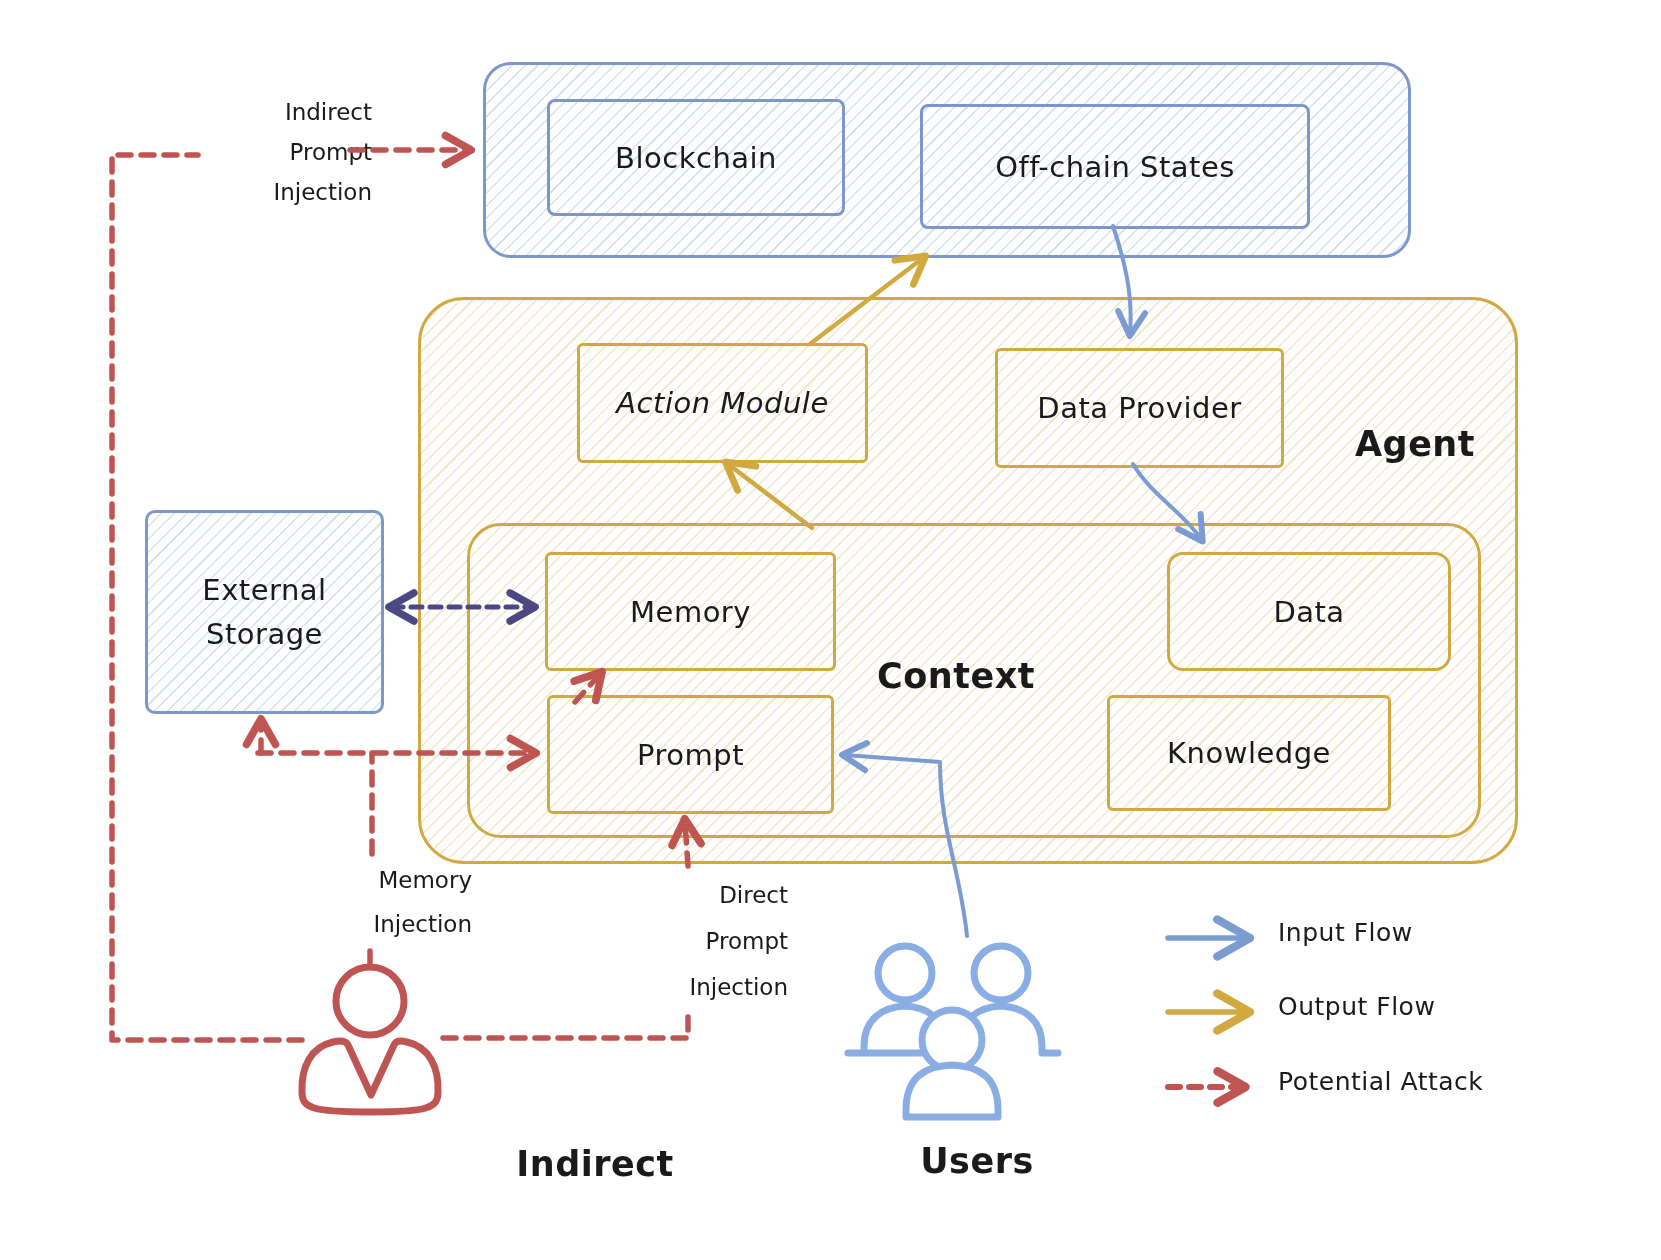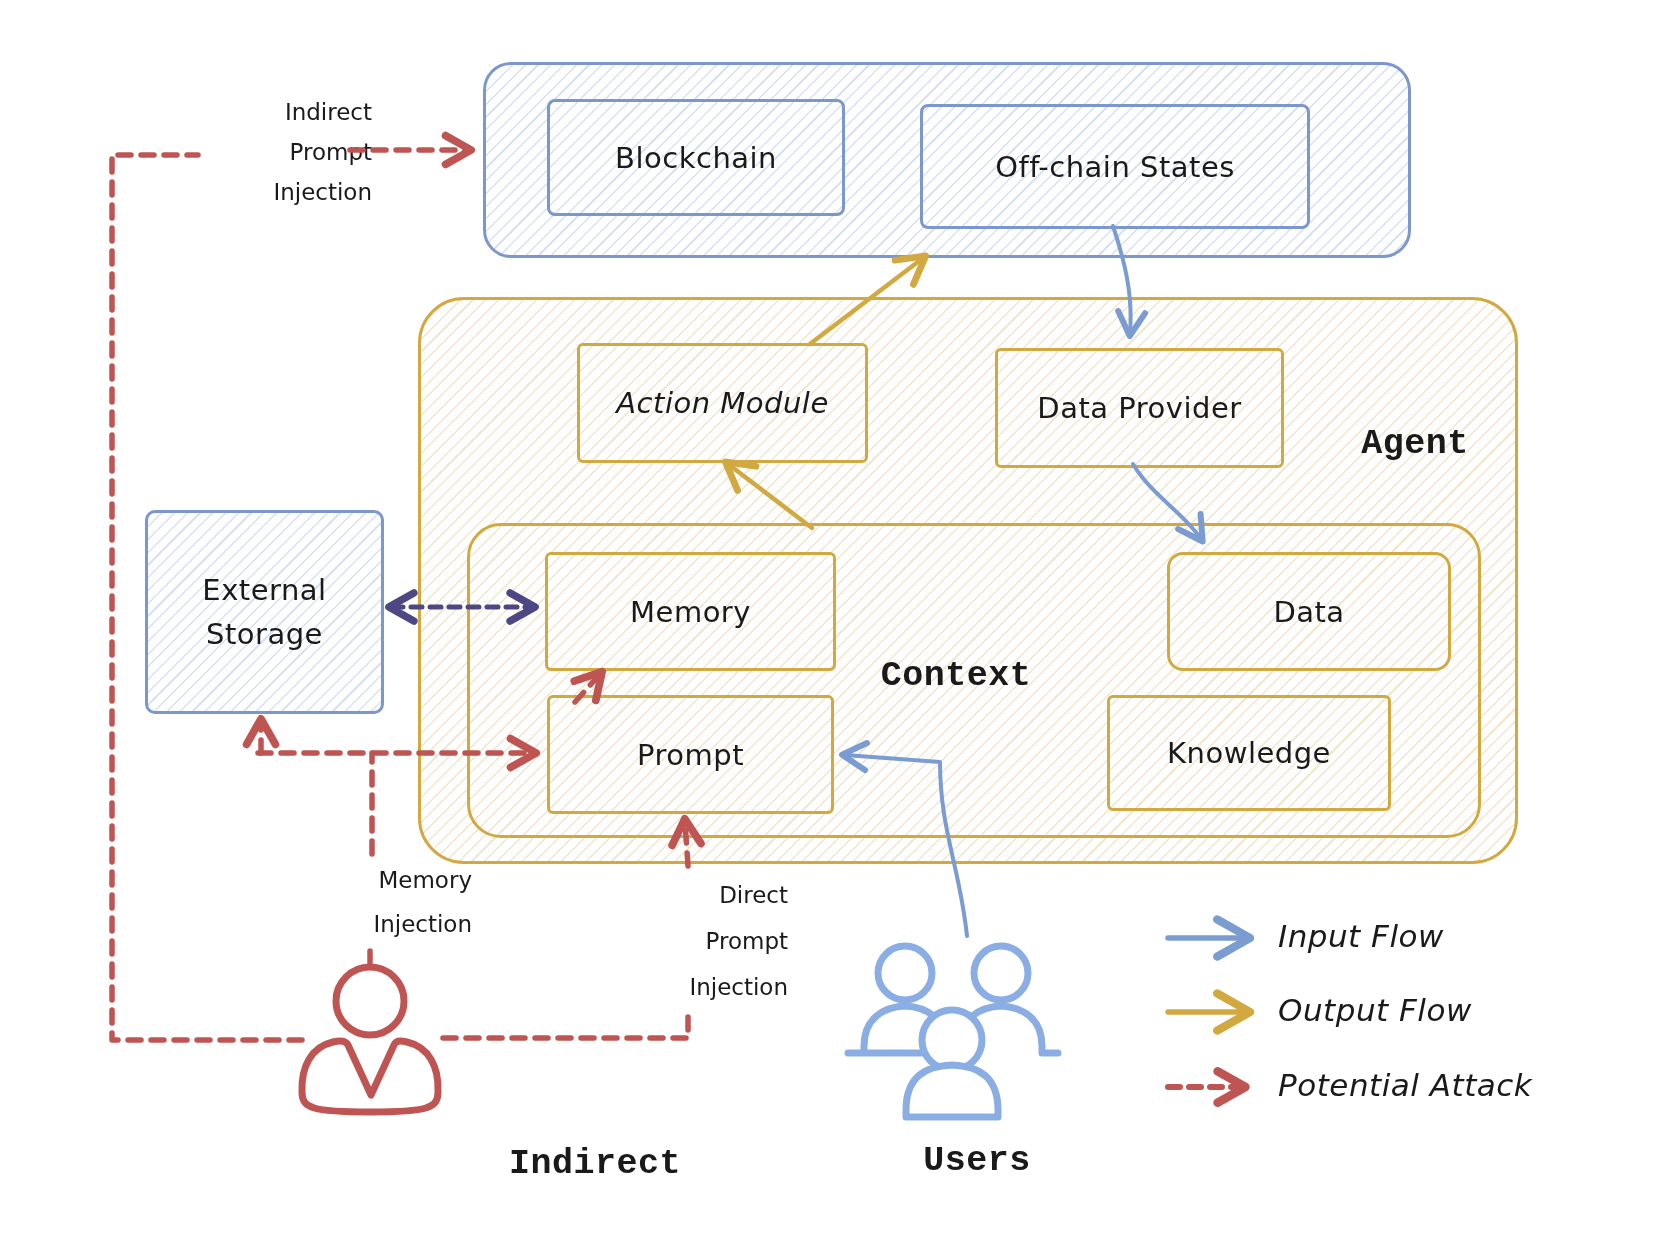--- a/index.html
+++ b/index.html
@@ -11,23 +11,23 @@
 
   .container-blue{position:absolute;border:3.5px solid #7b97cb;border-radius:28px;}
   .container-yellow{position:absolute;border:3.5px solid #d2a940;}
   .node{position:absolute;display:flex;align-items:center;justify-content:center;
         font-size:29px;letter-spacing:.5px;text-align:center;}
   .node-blue{border:3.5px solid #7b97cb;border-radius:8px;}
   .node-yellow{border:3.5px solid #d2a940;border-radius:6px;}
   .multiline{white-space:pre-line;line-height:44px;}
 
   .floating-label{position:absolute;text-align:right;font-size:23px;white-space:pre-line;}
-  .bold-label{position:absolute;text-align:center;font-size:35px;font-weight:700;letter-spacing:.5px;font-family:Liberation Mono, monospace;}
+  .bold-label{position:absolute;text-align:center;font-size:35px;font-weight:700;letter-spacing:.5px;}
 
-  .legend-text{position:absolute;font-size:31px;letter-spacing:.5px;font-style:italic;}
+  .legend-text{position:absolute;font-size:25px;letter-spacing:.5px;}
 
   #arrow-layer{position:absolute;left:0;top:0;width:1661px;height:1260px;z-index:10;pointer-events:none;}
 </style>
 </head>
 <body>
 
 <div id="canvas">
 
   <div class="container-blue hatch-blue" style="left:483px;top:62px;width:922px;height:190px;"></div>
   <div class="node node-blue" style="left:547px;top:99px;width:292px;height:111px;">

